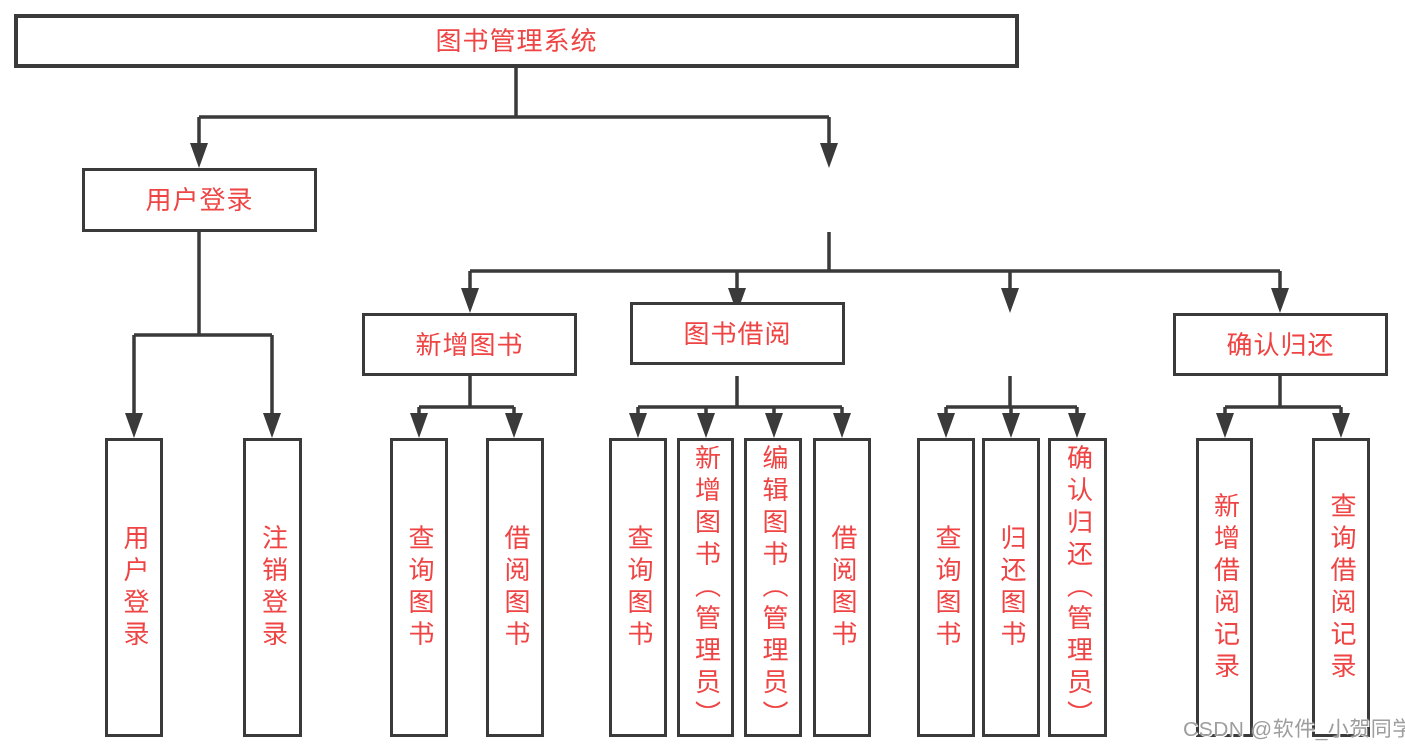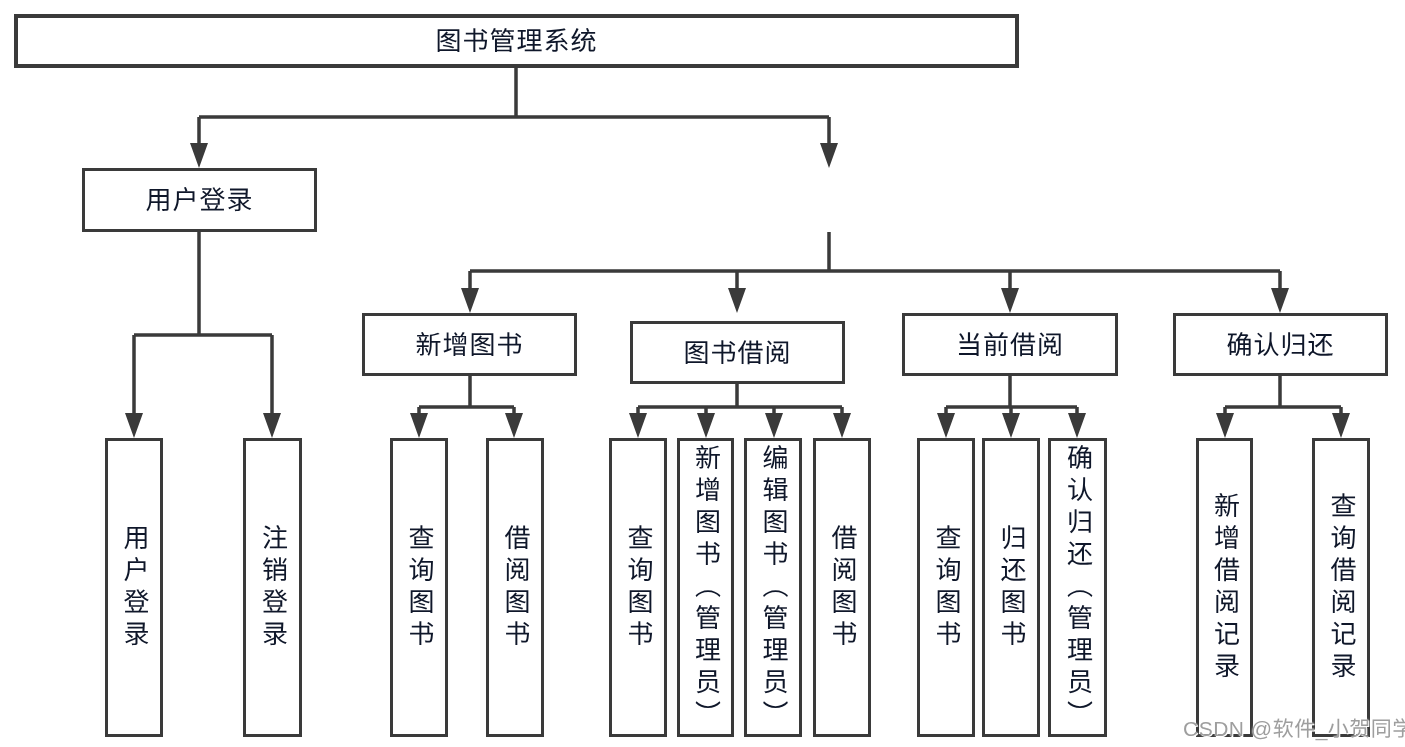--- a/index.html
+++ b/index.html
@@ -27,21 +27,21 @@
     stroke: none;
   }
   .node {
     position: absolute;
     box-sizing: border-box;
     border: 3px solid #3a3a3a;
     background: #ffffff;
     display: flex;
     align-items: center;
     justify-content: center;
-    color: #0f172a;
+    color: #ef4444;
     font-size: 26px;
     line-height: 1;
   }
   .node.root { border-width: 4px; }
   .hlabel { white-space: nowrap; letter-spacing: 1px; }
   .vlabel {
     writing-mode: vertical-rl;
     text-orientation: mixed;
     letter-spacing: 6px;
     white-space: nowrap;
@@ -86,25 +86,22 @@
     <span class="hlabel">图书管理系统</span>
   </div>
 
   <div class="node" style="left:82px;top:168px;width:235px;height:64px">
     <span class="hlabel">用户登录</span>
   </div>
 
   <div class="node" style="left:362px;top:313px;width:215px;height:63px">
     <span class="hlabel">新增图书</span>
   </div>
-  <div class="node" style="left:630px;top:321px;width:215px;height:63px">
+  <div class="node" style="left:630px;top:302px;width:215px;height:63px">
     <span class="hlabel">图书借阅</span>
-  </div>
-  <div class="node" style="left:902px;top:313px;width:216px;height:63px">
-    <span class="hlabel">当前借阅</span>
   </div>
   <div class="node" style="left:1173px;top:313px;width:215px;height:63px">
     <span class="hlabel">确认归还</span>
   </div>
 
   <div class="node" style="left:105px;top:438px;width:58px;height:299px">
     <span class="vlabel">用户登录</span>
   </div>
   <div class="node" style="left:243px;top:438px;width:59px;height:299px">
     <span class="vlabel">注销登录</span>

